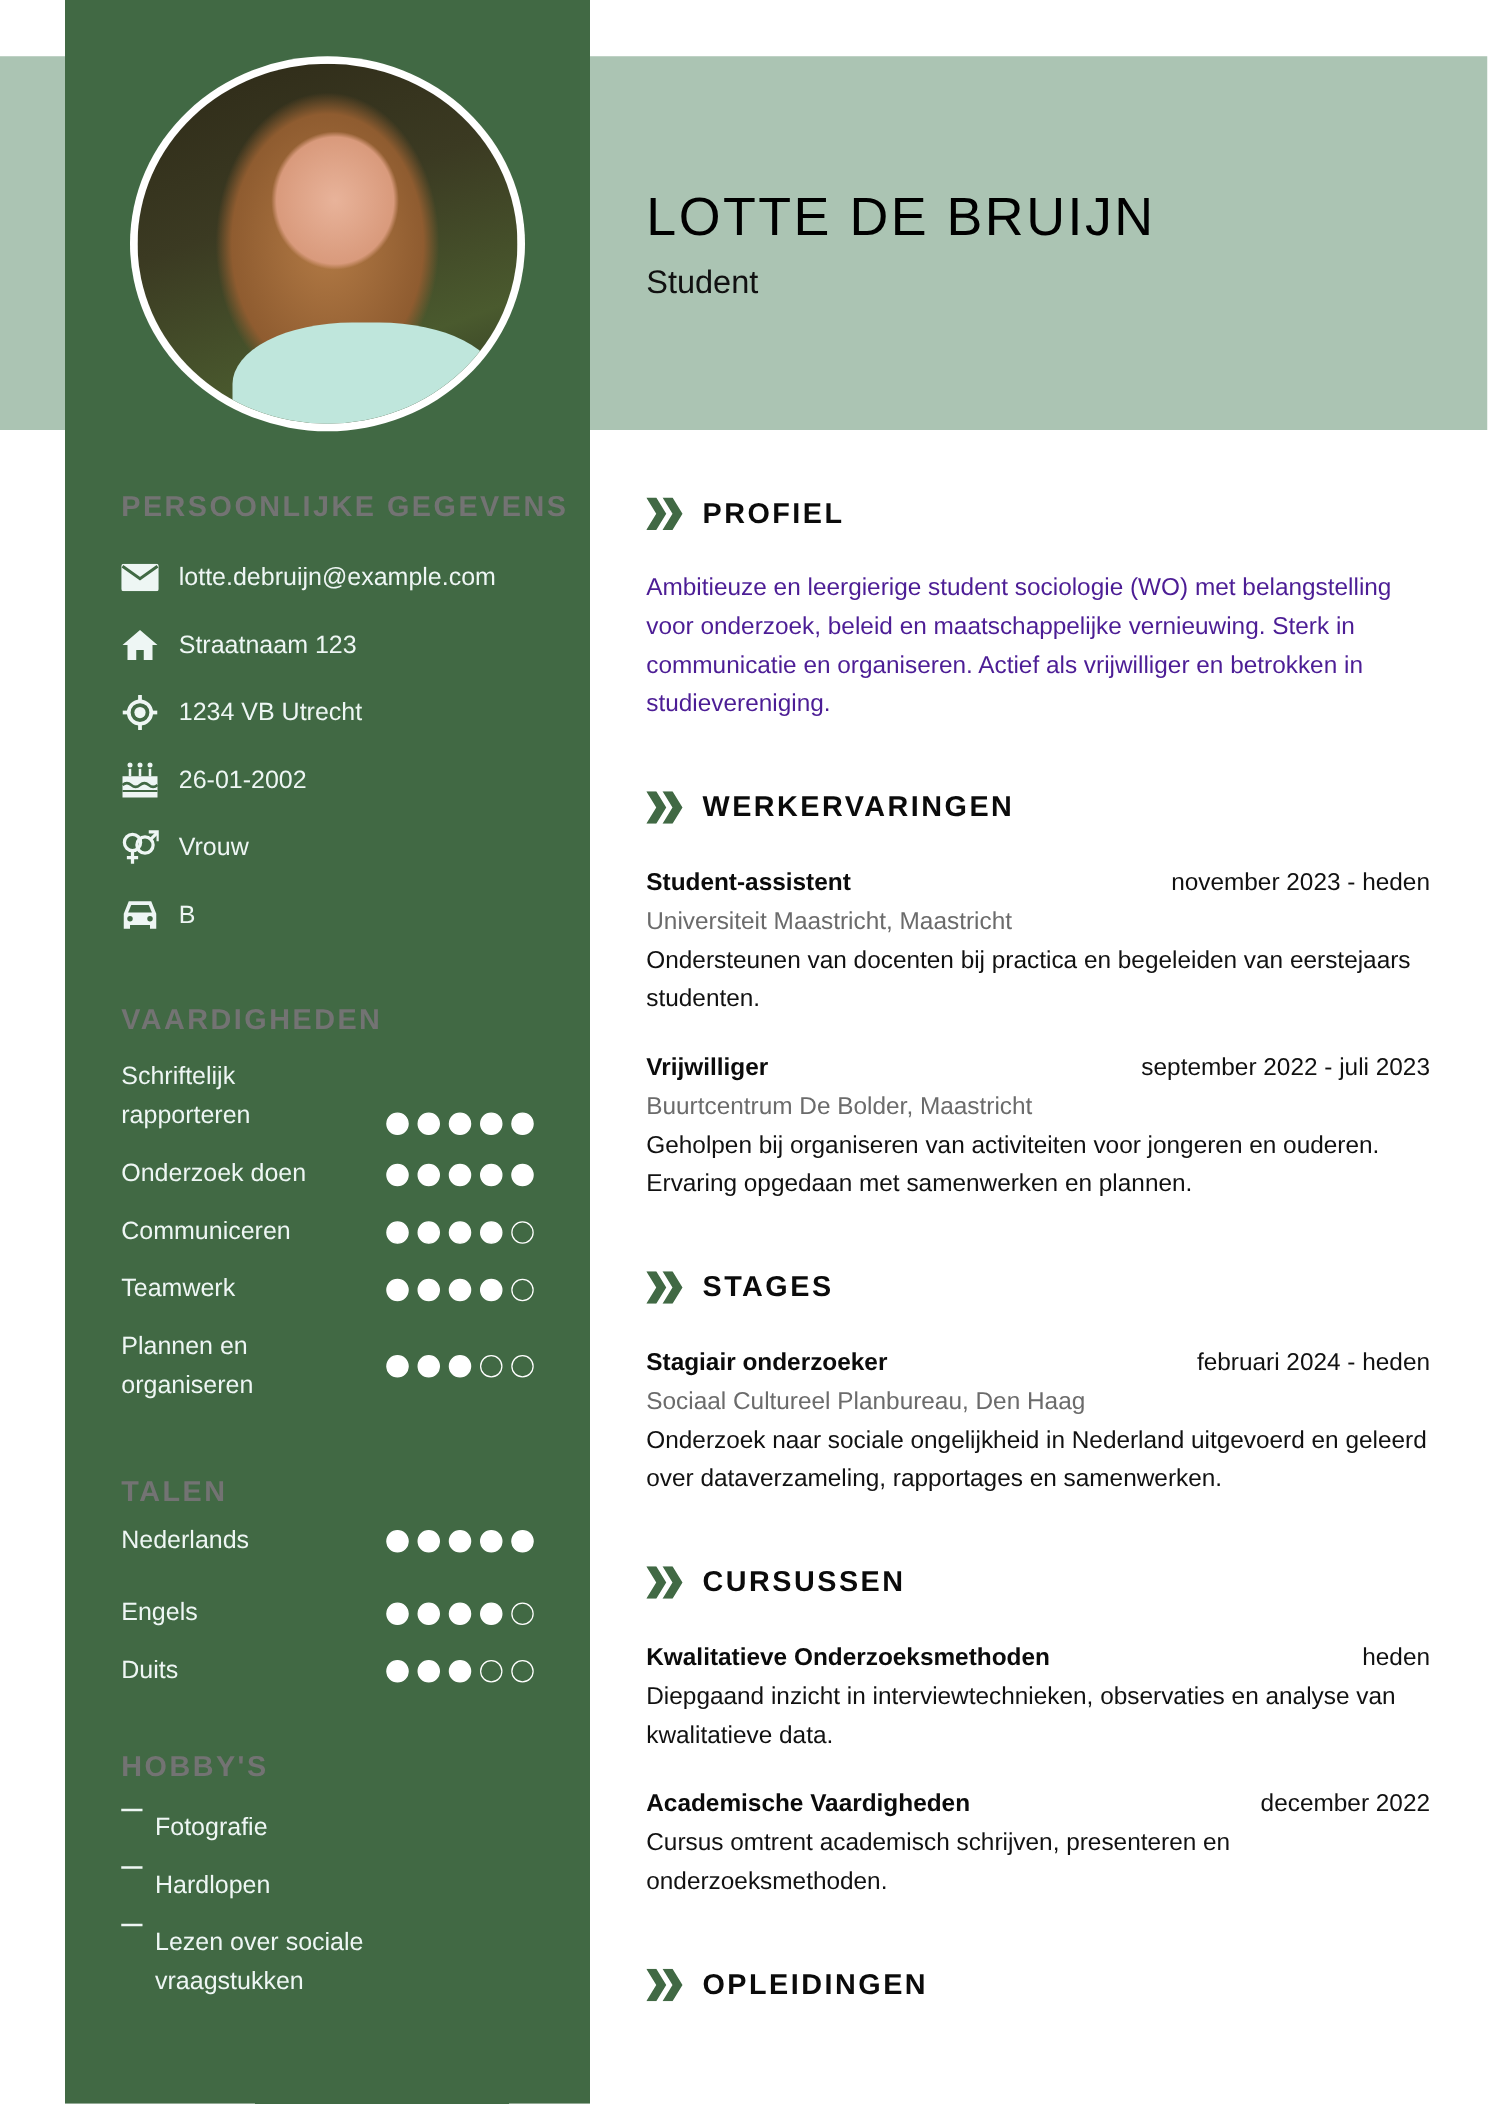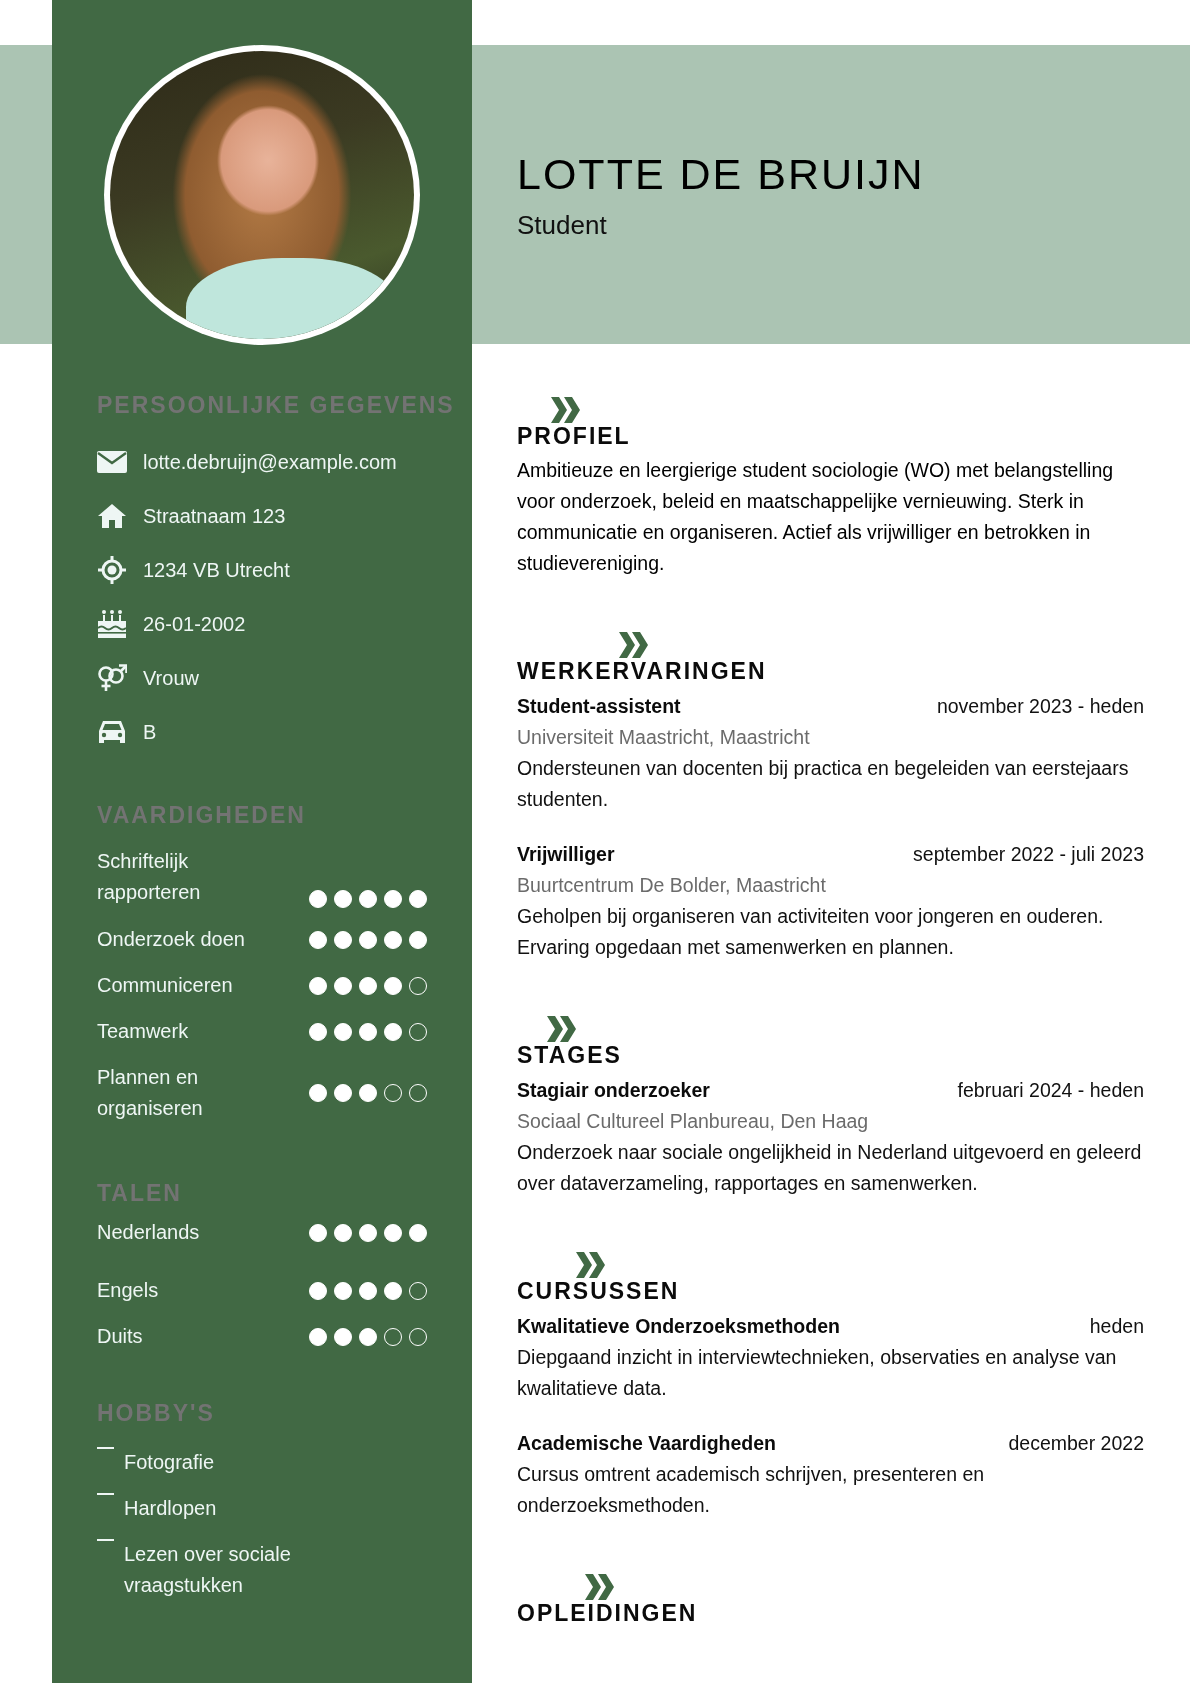--- a/index.html
+++ b/index.html
@@ -27,25 +27,25 @@
   .rating-row { position: absolute; left: 97px; width: 330px; display: flex; align-items: center; justify-content: space-between; }
   .rating-row .lbl { font-size: 20px; line-height: 31px; color: #eef6f4; width: 180px; }
   .dots { display: flex; gap: 7px; }
   .dot { width: 18px; height: 18px; border-radius: 50%; border: 1.5px solid #ffffff; }
   .dot.on { background: #ffffff; }
 
   .hobby { position: absolute; left: 97px; display: flex; }
   .hobby .dash { width: 17px; height: 2px; background: #eef6f4; margin-right: 10px; }
   .hobby .txt { font-size: 20px; line-height: 31px; color: #eef6f4; width: 240px; }
 
-  .main-section { position: absolute; left: 517px; display: flex; align-items: center; flex-direction: column; }
+  .main-section { position: absolute; left: 517px; display: flex; align-items: center; }
   .main-section .chev { width: 30px; height: 26px; margin-right: 15px; }
   .main-section .ttl { font-size: 23px; font-weight: 700; letter-spacing: 2px; color: #0b0b0b; }
 
-  .para { position: absolute; left: 517px; width: 630px; font-size: 19.5px; line-height: 31px; color: #000000; }
+  .para { position: absolute; left: 517px; width: 630px; font-size: 19.5px; line-height: 31px; color: #4c1d95; }
   .entry { position: absolute; left: 517px; width: 627px; }
   .entry .top { display: flex; justify-content: space-between; font-size: 19.5px; line-height: 31px; }
   .entry .role { font-weight: 700; color: #0b0b0b; }
   .entry .date { color: #111; }
   .entry .org { font-size: 19.5px; line-height: 31px; color: #6b6b6b; }
   .entry .desc { font-size: 19.5px; line-height: 31px; color: #111; }
 </style>
 </head>
 <body>
 

